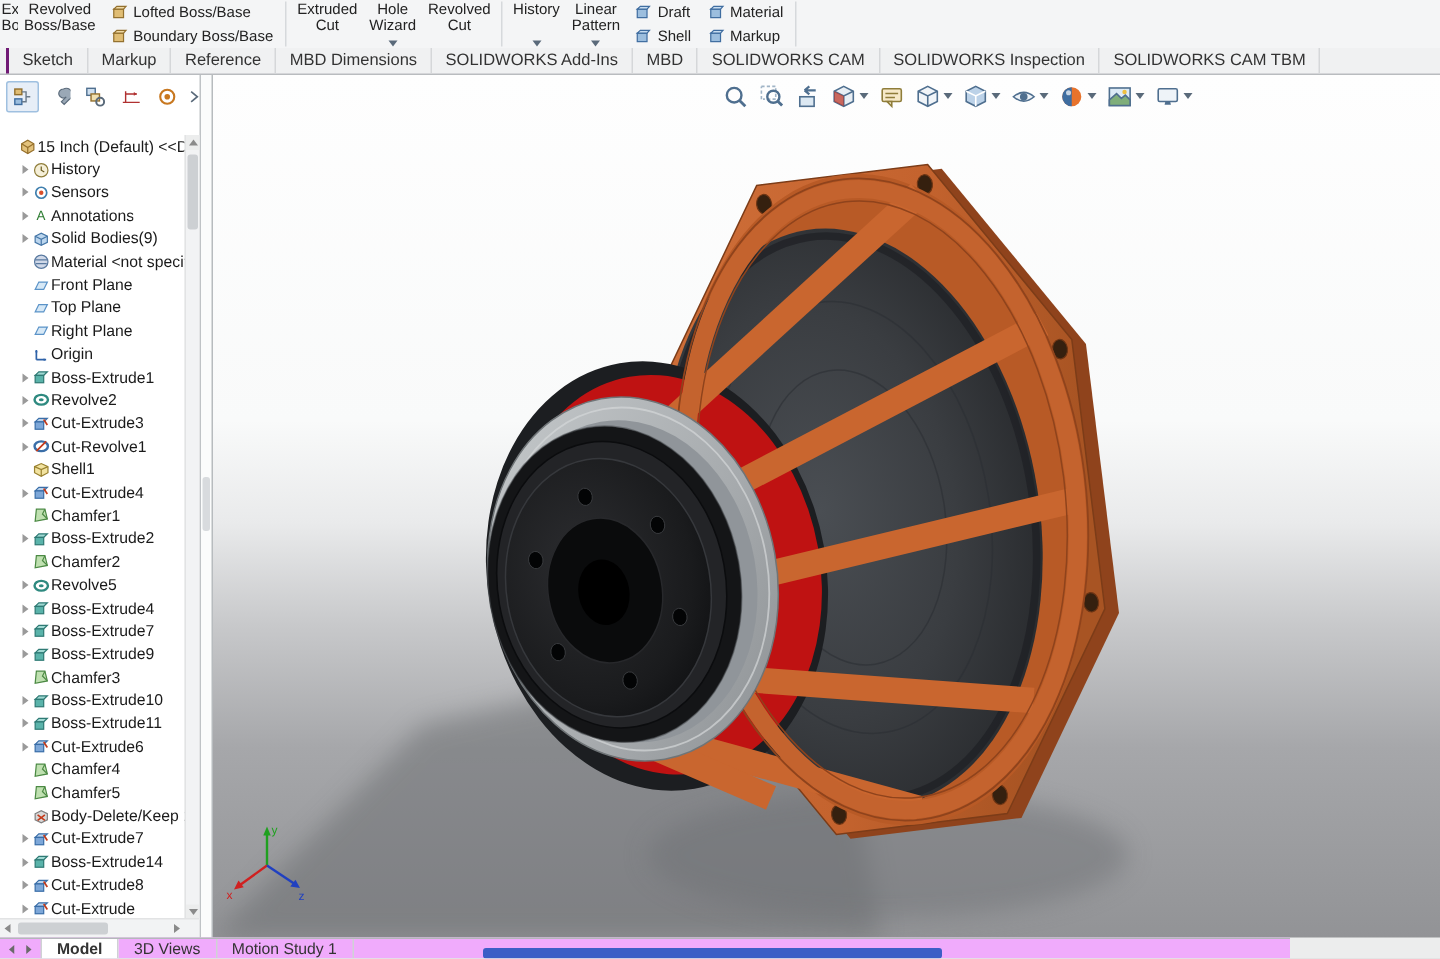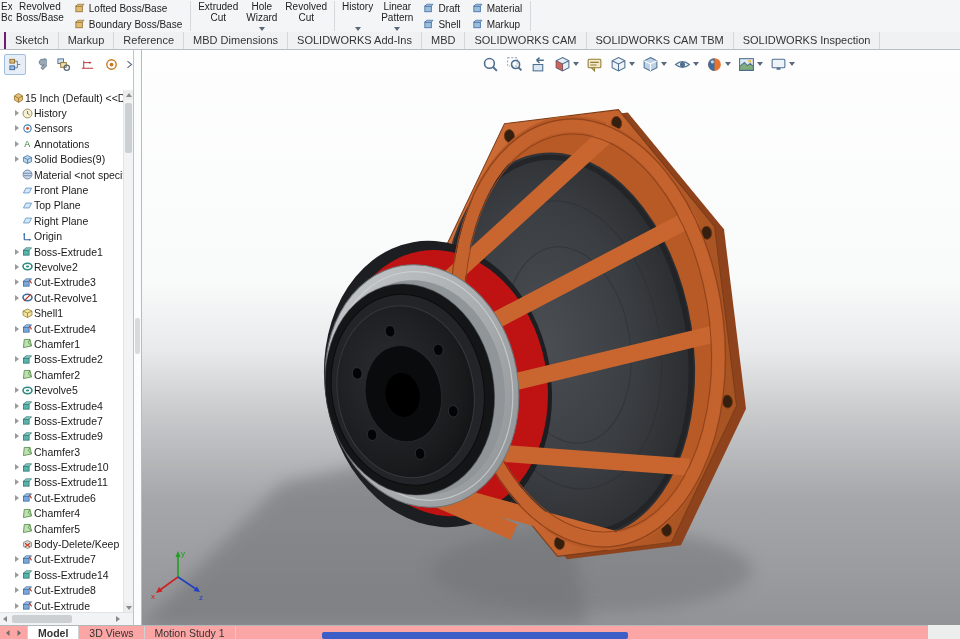--- a/index.html
+++ b/index.html
@@ -69,21 +69,21 @@
   #viewport{position:absolute;left:142px;top:50px;width:818px;height:575px;overflow:hidden;
     background:linear-gradient(180deg,#fefefe 0%,#f9fafa 40%,#e9eaeb 52%,#c7c8ca 64%,#a6a7aa 78%,#929396 100%)}
   #headsup{position:absolute;left:340px;top:3px;display:flex;align-items:center;gap:7px;height:22px}
   .hbtn{display:flex;align-items:center;gap:2px}
   .hbtn .icn svg{width:17px;height:17px}
   .hcaret{width:0;height:0;border-left:3.5px solid transparent;border-right:3.5px solid transparent;border-top:4px solid #5a6a7a}
   #model{position:absolute;left:0;top:0}
   #triad{position:absolute;left:8px;bottom:22px;width:56px;height:56px}
 
   
-  #bottombar{position:absolute;left:0;top:625px;width:928px;height:14px;background:#fca5a5;
+  #bottombar{position:absolute;left:0;top:625px;width:860px;height:14px;background:#f0abfc;
              border-top:1px solid #b4b7ba;display:flex;align-items:stretch;font-size:10.5px;color:#333;box-sizing:border-box}
   .bnav{display:flex;align-items:center;gap:3px;padding:0 4px;border-right:1px solid #cfd2d4}
   .bnav svg{width:8px;height:8px;display:block}
   .btab{padding:0 10px;display:flex;align-items:center;border-right:1px solid #cfd2d4;white-space:nowrap}
   .btab.active{background:#ffffff;font-weight:bold}
   #bluebar{position:absolute;left:322px;top:632px;width:306px;height:7px;background:#3c5ec6;border-radius:2px}
 </style>
 </head>
 <body>
 
@@ -194,22 +194,22 @@
   </div>
 
   <div id="cmdtabs">
       <div class="ctab">Sketch</div>
       <div class="ctab">Markup</div>
       <div class="ctab">Reference</div>
       <div class="ctab">MBD Dimensions</div>
       <div class="ctab">SOLIDWORKS Add-Ins</div>
       <div class="ctab">MBD</div>
       <div class="ctab">SOLIDWORKS CAM</div>
+      <div class="ctab">SOLIDWORKS Inspection</div>
       <div class="ctab">SOLIDWORKS CAM TBM</div>
-      <div class="ctab">SOLIDWORKS Inspection</div>
     </div>
 
   <div id="leftpanel">
     <div id="paneltabs">
         <div class="ptab active">
           <span class="icn">
             <svg viewBox="0 0 16 16">
               <rect x="2" y="2.5" width="5" height="4" fill="#e0bd74" stroke="#93702e"></rect>
               <rect x="2" y="9.5" width="5" height="4" fill="#9cbede" stroke="#3f6da0"></rect>
               <path d="M7 4.5 H10 V11.5 H7 M10 8 H13" fill="none" stroke="#6a7a8a"></path>

